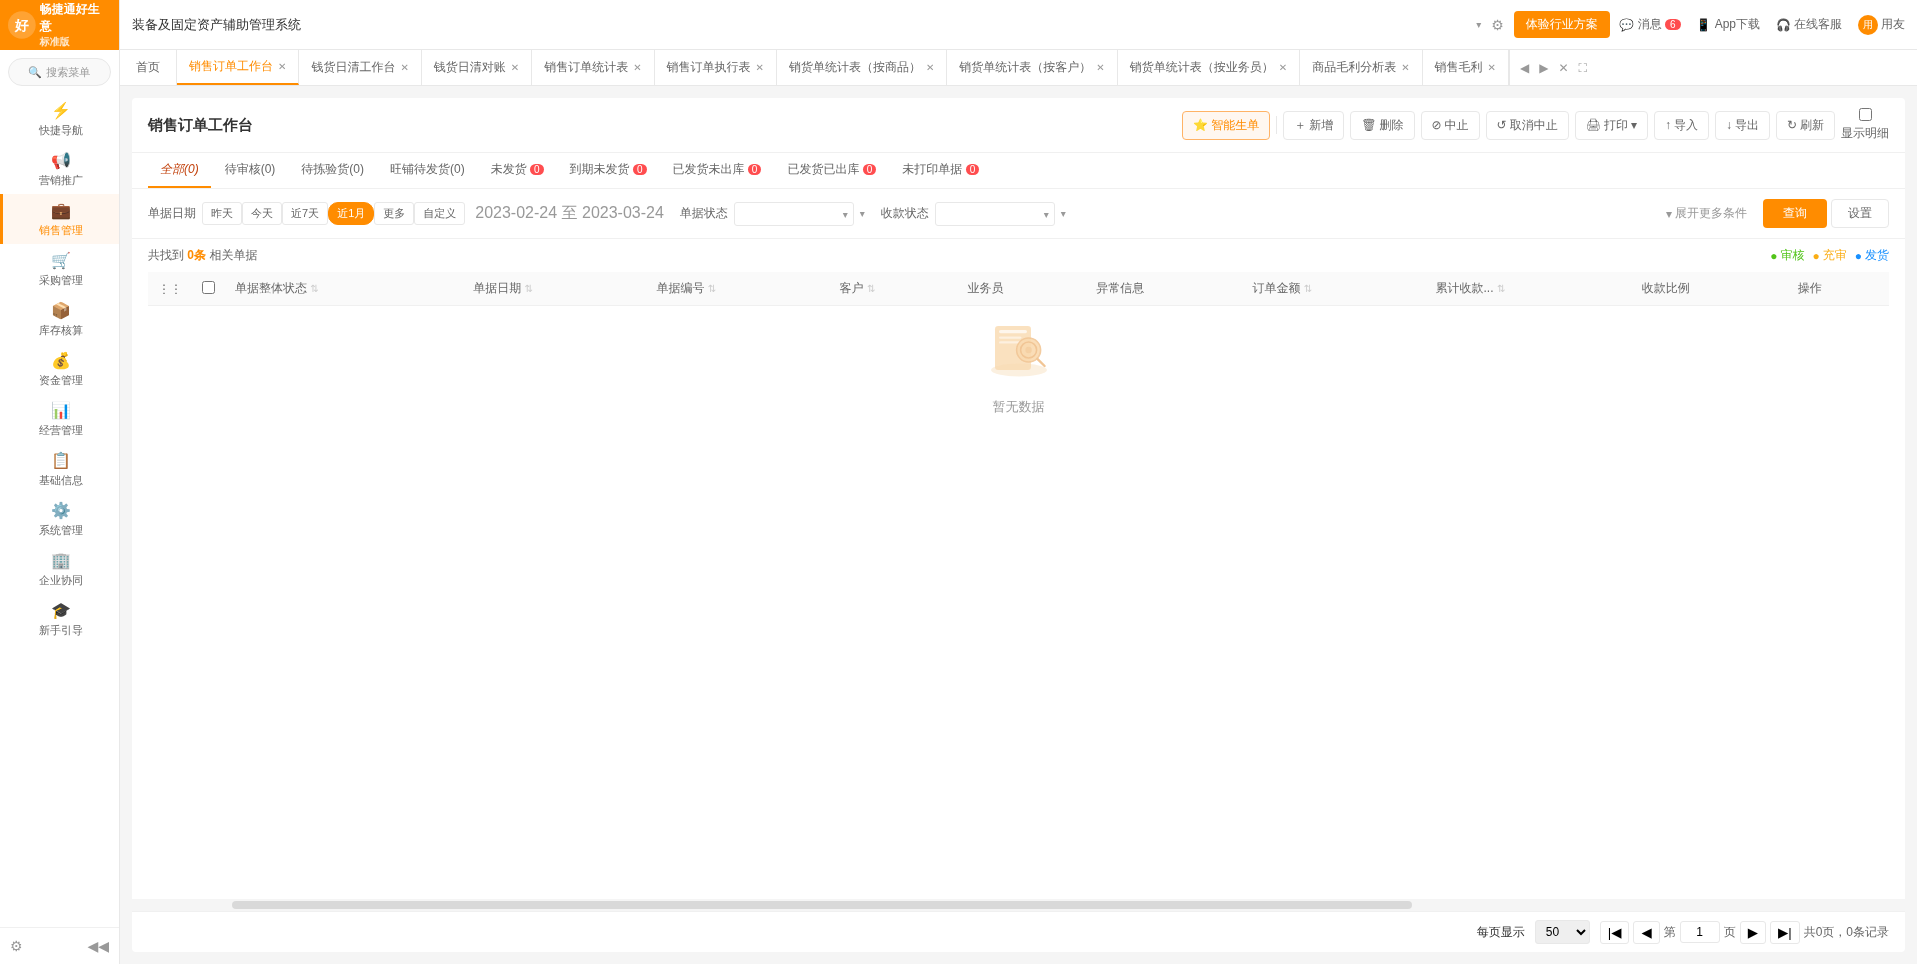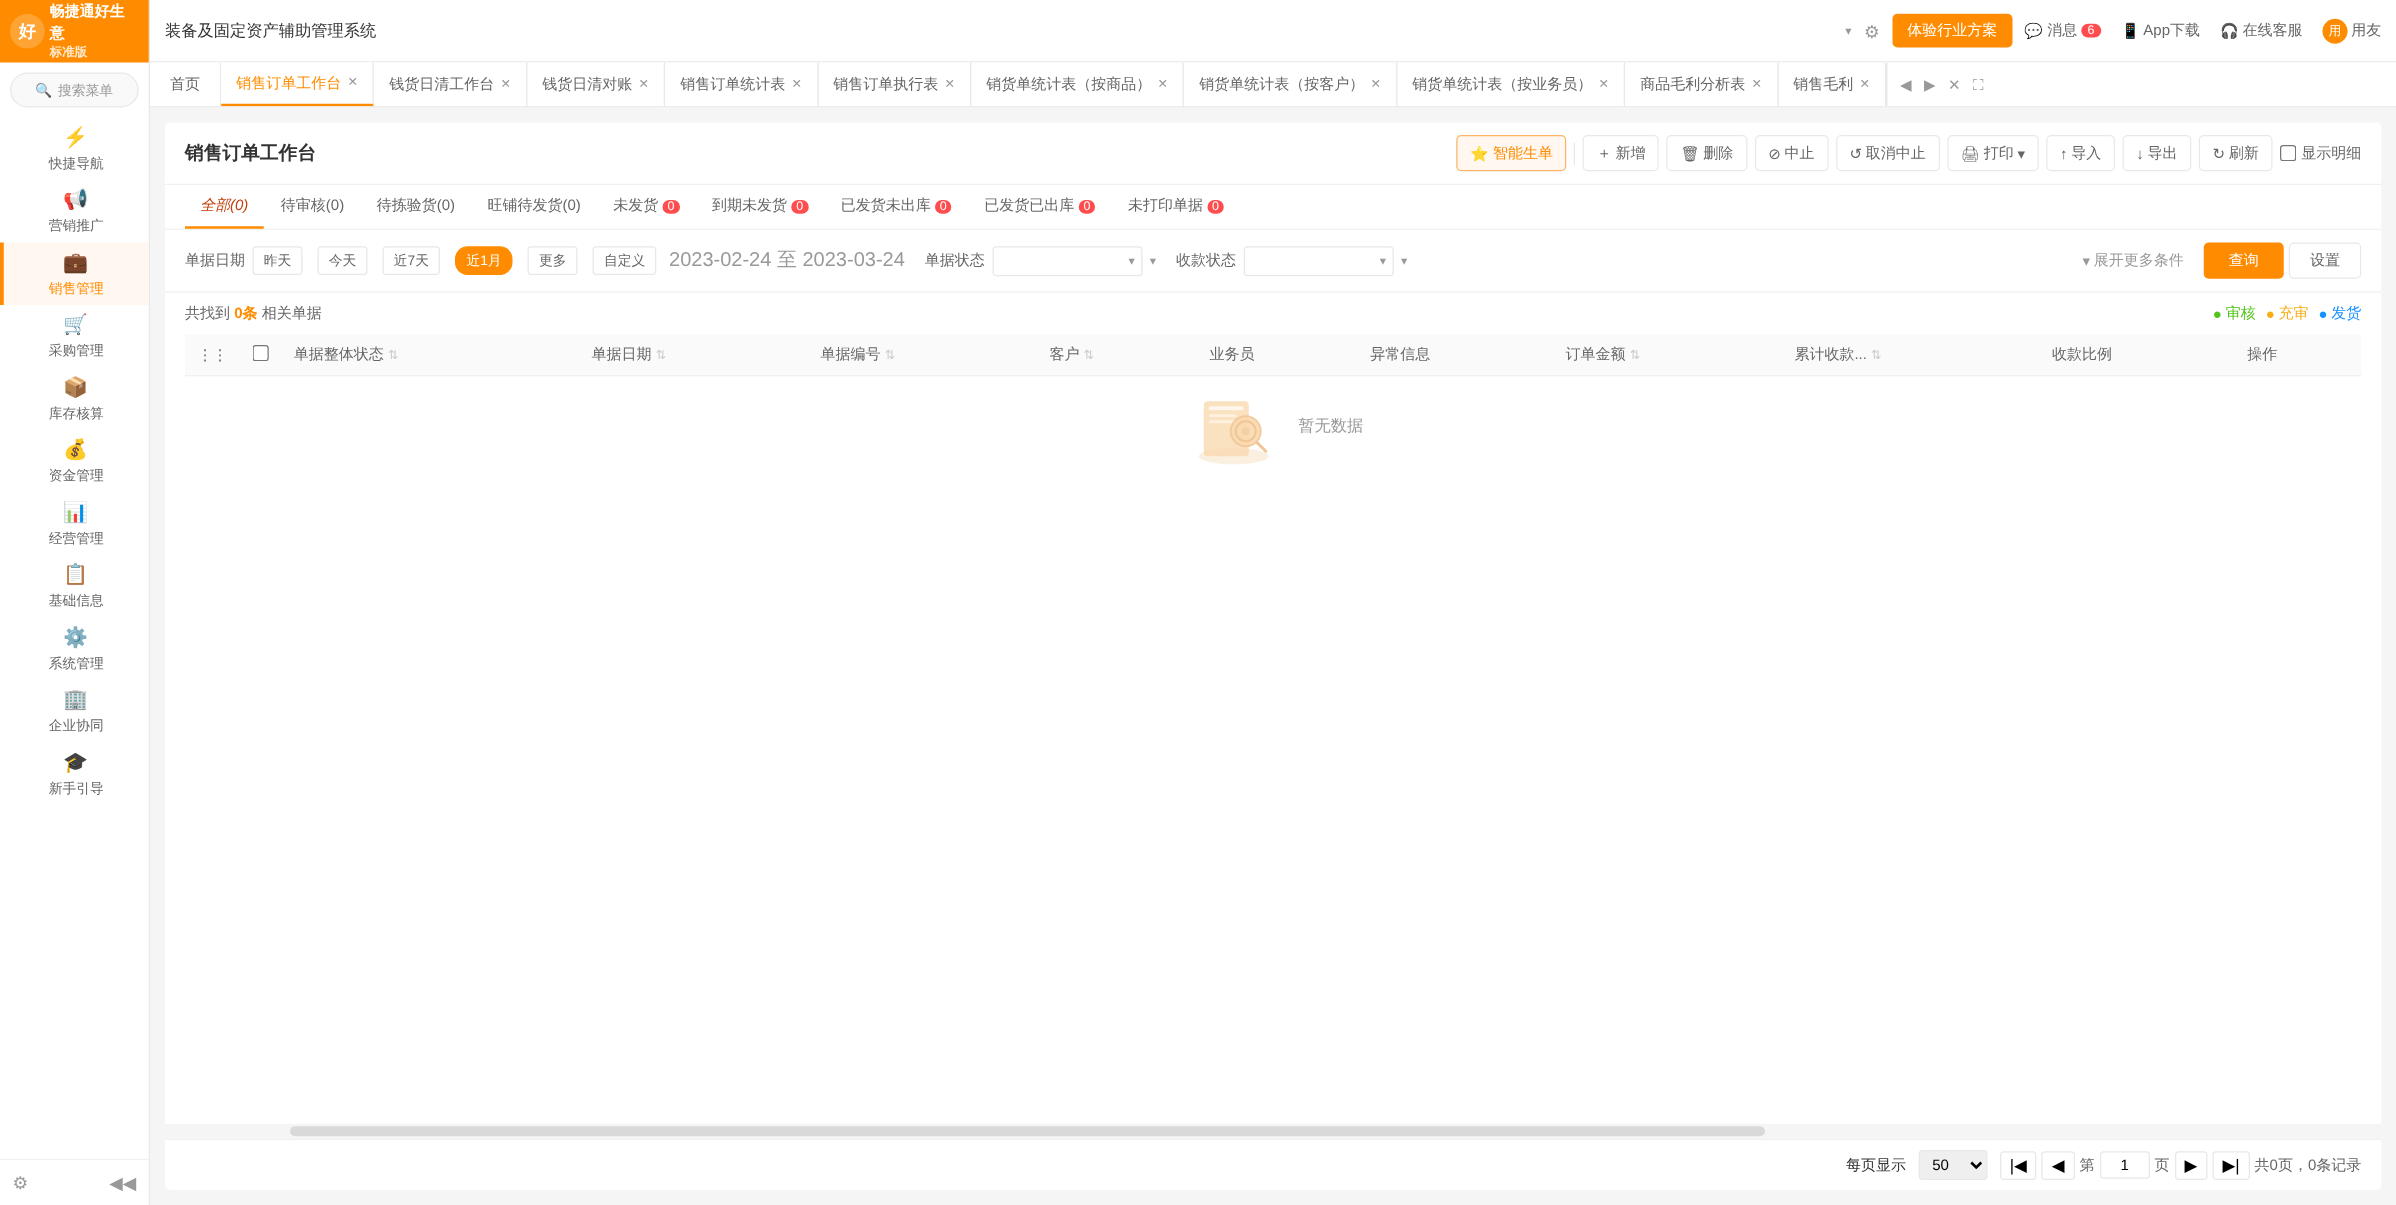--- a/index.html
+++ b/index.html
@@ -55,21 +55,21 @@
 
     
     .sub-tabs { padding: 0 16px; border-bottom: 1px solid #f0f0f0; display: flex; align-items: center; gap: 2px; flex-shrink: 0; }
     .sub-tab { padding: 8px 12px; cursor: pointer; font-size: 12px; color: #666; border-bottom: 2px solid transparent; white-space: nowrap; }
     .sub-tab.active { color: #c2410c; border-bottom-color: #ff8c00; font-style: italic; }
 
     
     .filter-bar { padding: 10px 16px; border-bottom: 1px solid #f0f0f0; display: flex; align-items: center; gap: 16px; flex-wrap: wrap; flex-shrink: 0; }
     .filter-item { display: flex; align-items: center; gap: 6px; font-size: 12px; }
     .filter-label { color: #666; white-space: nowrap; }
-    .filter-date-btns { display: flex; gap: 12px; align-items: center; }
+    .filter-date-btns { display: flex; gap: 0; align-items: center; }
     .filter-date-btn { padding: 3px 8px; border: 1px solid #e8e8e8; border-radius: 3px; cursor: pointer; font-size: 11px; color: #666; background: #fff; }
     .filter-date-btn.active { background: #ff8c00; color: white; border-color: #ff8c00; border-radius: 10px; }
     .filter-date-range { font-size: 16px; color: #999; margin-left: 4px; }
     .filter-select { border: 1px solid #e8e8e8; border-radius: 3px; padding: 4px 24px 4px 8px; font-size: 12px; color: #333; background: #fff; appearance: none; cursor: pointer; min-width: 120px; }
     .filter-select-wrapper { position: relative; display: inline-block; }
     .filter-select-wrapper::after { content: '▾'; position: absolute; right: 6px; top: 50%; transform: translateY(-50%); color: #999; font-size: 10px; pointer-events: none; }
     .expand-conditions { display: flex; align-items: center; gap: 3px; color: #999; font-size: 12px; cursor: pointer; }
     .filter-actions { display: flex; flex-direction: row; gap: 4px; }
     .query-btn { background: #ff8c00; color: white; border: none; border-radius: 4px; padding: 6px 20px; cursor: pointer; font-size: 12px; }
     .settings-btn { background: #fff; color: #666; border: 1px solid #e8e8e8; border-radius: 4px; padding: 4px 16px; cursor: pointer; font-size: 12px; }
@@ -86,21 +86,21 @@
 
     
     .table-wrapper { flex: 1; overflow: auto; padding: 0 16px; }
     .data-table { width: 100%; border-collapse: collapse; font-size: 12px; }
     .data-table th { background: #fafafa; padding: 8px 10px; text-align: left; border-bottom: 1px solid #f0f0f0; color: #666; font-weight: normal; white-space: nowrap; }
     .data-table th .sort-icon { color: #ccc; font-size: 10px; }
     .col-checkbox { width: 30px; }
     .col-drag { width: 24px; color: #ccc; cursor: grab; }
 
     
-    .empty-state { flex: 1; display: flex; align-items: center; justify-content: center; color: #999; font-size: 13px; gap: 12px; }
+    .empty-state { flex: 1; display: flex; flex-direction: column; align-items: center; justify-content: center; color: #999; font-size: 13px; gap: 12px; }
     .empty-icon { width: 80px; height: 80px; opacity: 0.6; }
 
     
     .table-footer { padding: 8px 16px; border-top: 1px solid #f0f0f0; display: flex; align-items: center; justify-content: flex-end; gap: 10px; flex-shrink: 0; }
     .page-size-select { border: 1px solid #e8e8e8; border-radius: 3px; padding: 3px 6px; font-size: 12px; }
     .pagination { display: flex; align-items: center; gap: 4px; font-size: 12px; color: #666; }
     .page-btn { padding: 3px 7px; border: 1px solid #e8e8e8; border-radius: 3px; cursor: pointer; background: #fff; }
     .page-input { width: 40px; border: 1px solid #e8e8e8; border-radius: 3px; padding: 3px 5px; text-align: center; font-size: 12px; }
     .scrollbar-container { height: 12px; background: #f5f5f5; flex-shrink: 0; position: relative; }
     .scrollbar-thumb { position: absolute; height: 8px; top: 2px; left: 100px; width: 1180px; background: #d9d9d9; border-radius: 4px; }
@@ -298,21 +298,21 @@
             <span>导入</span>
           </button>
           <button class="toolbar-btn">
             <span>↓</span>
             <span>导出</span>
           </button>
           <button class="toolbar-btn">
             <span>↻</span>
             <span>刷新</span>
           </button>
-          <label style="display:flex;align-items:center;gap:4px;cursor:pointer;font-size:12px;color:#666;">
+          <label style="display:flex;align-items:center;gap:4px;cursor:pointer;font-size:12px;color:#666;flex-direction:column;">
             <input type="checkbox" style="">
             <span>显示明细</span>
           </label>
         </div>
       </div>
 
       <div class="sub-tabs">
         <div class="sub-tab active">全部(0)</div>
         <div class="sub-tab">待审核(0)</div>
         <div class="sub-tab">待拣验货(0)</div>

